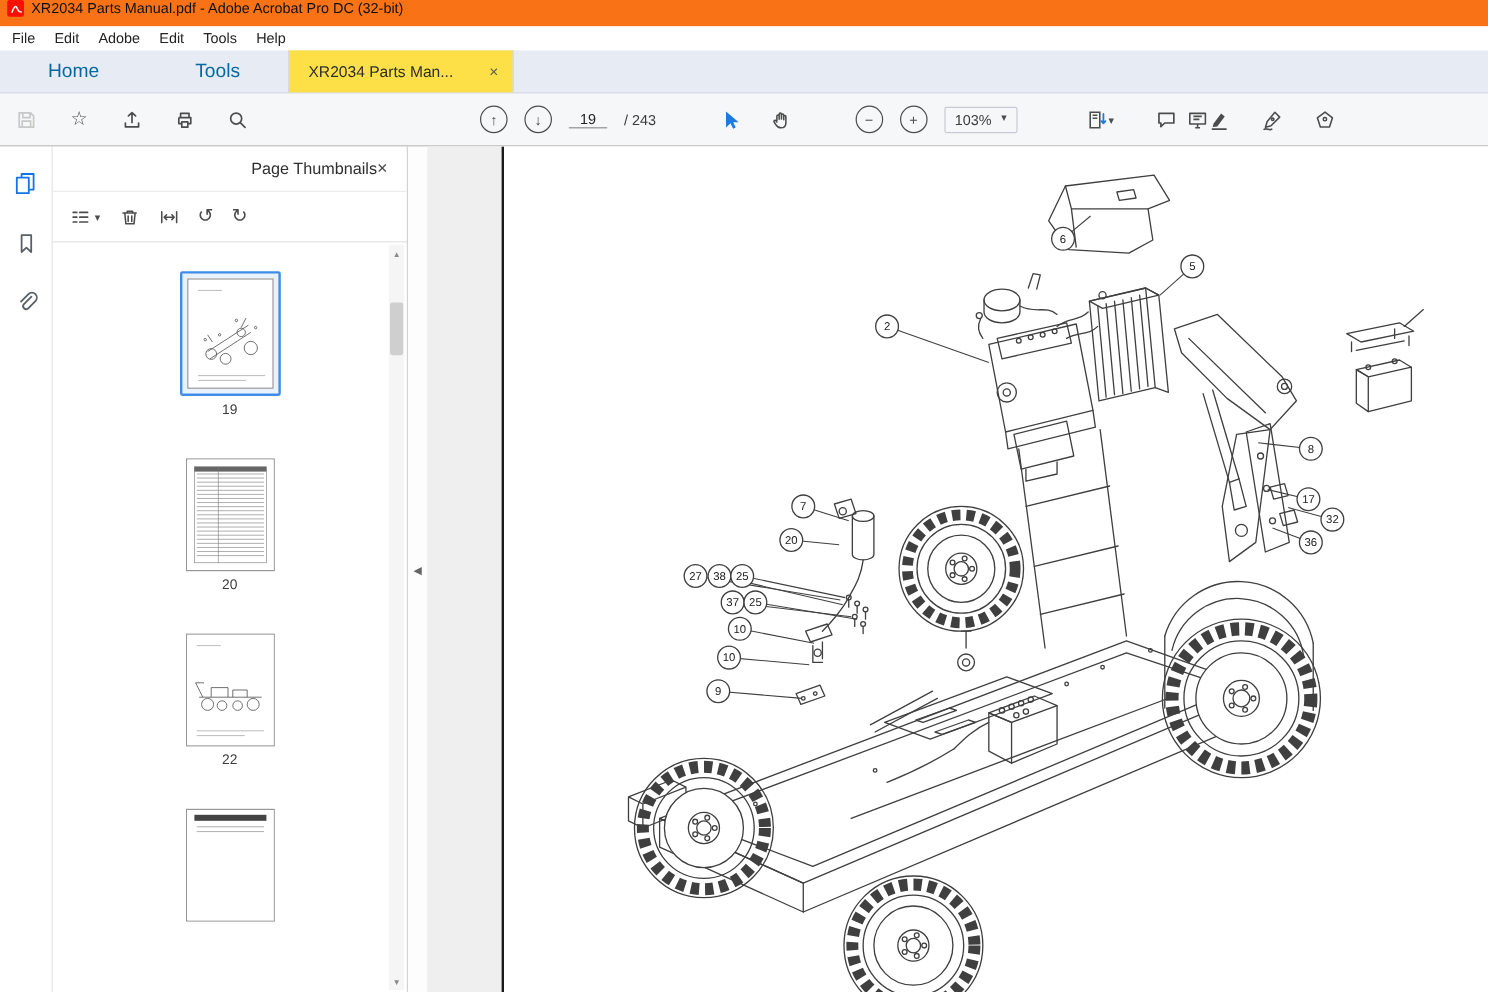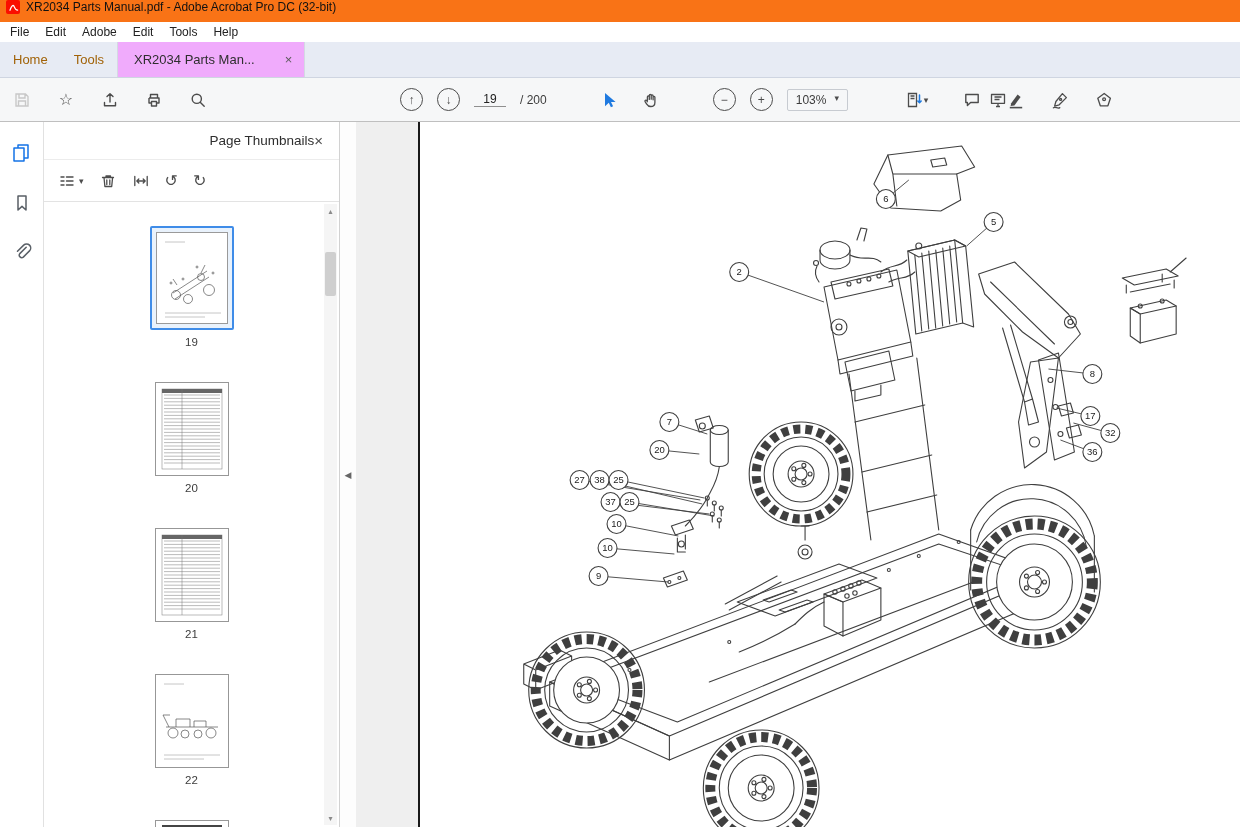--- a/index.html
+++ b/index.html
@@ -10,22 +10,22 @@
   .titlebar{height:22px;display:flex;align-items:flex-start;gap:6px;padding:0 6px;background:#f97316}
   .acro{width:14px;height:14px;border-radius:2px;background:#fa0f00;flex:0 0 auto;display:flex;align-items:center;justify-content:center}
   .titlebar .title{font-size:12px;color:#111;white-space:nowrap}
 
   
   .menubar{height:20px;display:flex;align-items:center;background:#fff;padding:0 2px}
   .menubar span{padding:2px 8px;color:#222;cursor:default}
 
   
   .tabbar{height:36px;background:#e7ebf4;display:flex;align-items:stretch;border-bottom:1px solid #cfd5e1}
-  .tab{display:flex;align-items:center;padding:0 13px;font-size:13px;color:#a16207}
-  .doc-tab{background:#f0abfc;border-left:1px solid #d4d9e3;border-right:1px solid #d4d9e3;
+  .tab{display:flex;align-items:center;padding:0 40px;font-size:16px;color:#0369a1}
+  .doc-tab{background:#fde047;border-left:1px solid #d4d9e3;border-right:1px solid #d4d9e3;
     display:flex;align-items:center;gap:30px;padding:0 12px 0 16px;font-size:13px;color:#2e2e2e;min-width:176px;justify-content:space-between}
   .tab-close{color:#5a5a5a;font-size:13px;cursor:default}
 
   
   .toolbar{height:44px;background:#f6f7f8;border-bottom:1px solid #bfbfbf;position:relative}
   .tbgrp{position:absolute;top:50%;transform:translateY(-50%);display:flex;align-items:center;gap:16px}
   .tb-left{left:8px}
   .tb-center{left:400px;gap:14px}
   .tb-right{left:958px}
   .tbtn{width:28px;height:28px;display:flex;align-items:center;justify-content:center;border-radius:3px}
@@ -140,21 +140,21 @@
           <circle cx="8.8" cy="8.8" r="4.6"></circle>
           <path d="M12.2 12.2 L16.2 16.2"></path>
         </svg>
     </span>
   </div>
 
   <div class="tbgrp tb-center">
     <span class="cbtn">↑</span>
     <span class="cbtn">↓</span>
     <input class="pageinput" value="19" style="">
-    <span class="pagetotal">/ 200</span>
+    <span class="pagetotal">/ 243</span>
     <span class="sp"></span>
     <span class="tbtn">
       <svg width="20" height="20" viewBox="0 0 20 20">
           <polygon points="6,3 6,16.2 9.8,12.8 11.9,17.3 14.1,16.2 12,11.9 16.6,11.9" fill="#1f7ae0"></polygon>
         </svg>
     </span>
     <span class="tbtn">
       <svg width="20" height="20" viewBox="0 0 20 20" stroke="#4c4c4c" fill="none" stroke-width="1.3" stroke-linecap="round" stroke-linejoin="round">
           <path d="M6.4 10.6 V6.9 c0-1.5 1.9-1.5 1.9 0 V9.4 M8.3 9.4 V5.4 c0-1.5 1.9-1.5 1.9 0 V9.2 M10.2 9.2 V6 c0-1.4 1.9-1.4 1.9 0 V9.6 M12.1 9.8 V7.3 c0-1.3 1.8-1.3 1.8 0 V12.4 c0 2.5-1.7 4.1-4.1 4.1 -2.1 0-3.2-.9-4.3-2.7 L4.1 11.7 c-.7-1.2.9-2.1 1.6-1 l.7 1"></path>
         </svg>
@@ -289,33 +289,20 @@
                 <rect x="6" y="6" width="60" height="80" class="mini-table"></rect>
                 <rect x="6" y="6" width="60" height="4" fill="#666" stroke="none"></rect>
                 <path class="mini-table" d="M26 6 V86"></path>
                 <path class="mini-table" d="M8 12H64M8 15.4H64M8 18.8H64M8 22.2H64M8 25.6H64M8 29H64M8 32.4H64M8 35.8H64M8 39.2H64M8 42.6H64M8 46H64M8 49.4H64M8 52.8H64M8 56.2H64M8 59.6H64M8 63H64M8 66.4H64M8 69.8H64M8 73.2H64M8 76.6H64M8 80H64"></path>
               </svg>
             </div>
           </div>
           <div class="thumb-label">20</div>
         </div>
 
-        <div class="thumb-item">
-          <div class="thumb-frame">
-            <div class="pg">
-              <svg width="72" height="92" viewBox="0 0 72 92">
-                <rect x="6" y="6" width="60" height="80" class="mini-table"></rect>
-                <rect x="6" y="6" width="60" height="4" fill="#666" stroke="none"></rect>
-                <path class="mini-table" d="M26 6 V86"></path>
-                <path class="mini-table" d="M8 12H64M8 15.4H64M8 18.8H64M8 22.2H64M8 25.6H64M8 29H64M8 32.4H64M8 35.8H64M8 39.2H64M8 42.6H64M8 46H64M8 49.4H64M8 52.8H64M8 56.2H64M8 59.6H64M8 63H64M8 66.4H64M8 69.8H64M8 73.2H64M8 76.6H64M8 80H64"></path>
-              </svg>
-            </div>
-          </div>
-          <div class="thumb-label">21</div>
-        </div>
 
         <div class="thumb-item">
           <div class="thumb-frame">
             <div class="pg">
               <svg width="72" height="92" viewBox="0 0 72 92">
                 <path class="mini-faint" d="M8 9 H28"></path>
                 <path class="mini" d="M10 52 H62 M13 52 L7 40 M7 40 h7 M20 52 v-8 h14 v8 M38 52 v-6 h12 v6"></path>
                 <circle class="mini" cx="17" cy="58" r="5"></circle>
                   <circle class="mini" cx="29" cy="59" r="4"></circle>
                 <circle class="mini" cx="42" cy="59" r="4"></circle>

